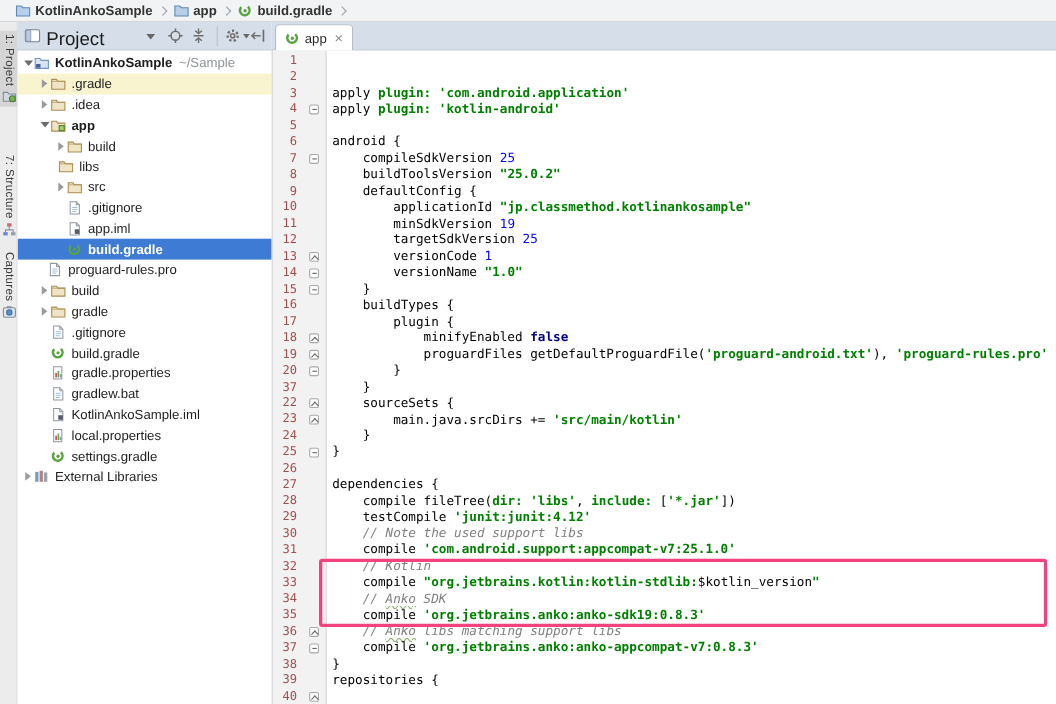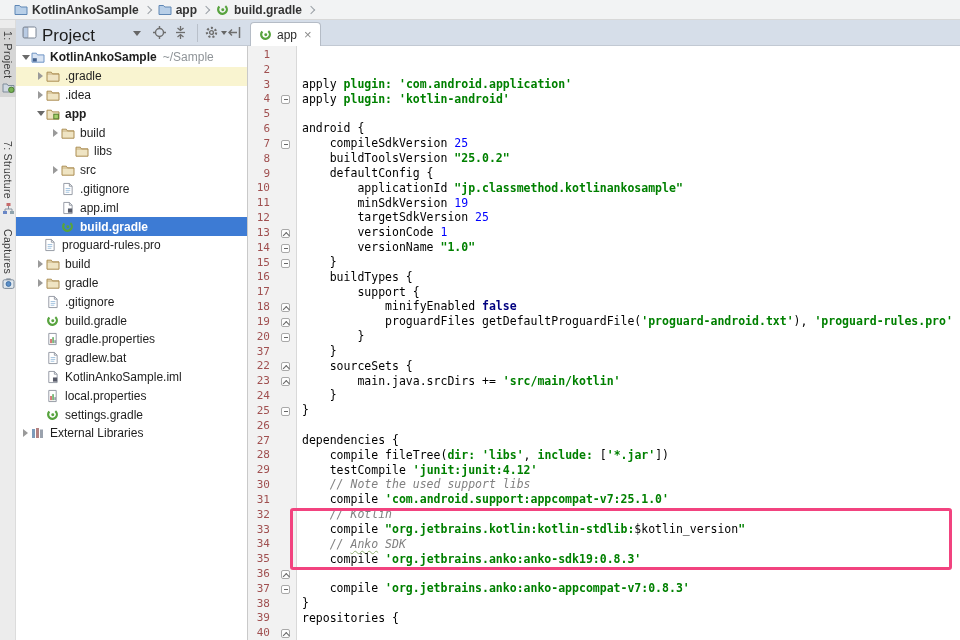--- a/index.html
+++ b/index.html
@@ -261,21 +261,21 @@
           <span class="ar-r"></span>
         </span>
         <span class="ticon">
           <svg viewBox="0 0 14 14" width="14" height="14">
             <path d="M1 3.2h4.3l1.2 1.7H13v7.3H1z" fill="#efe4c3" stroke="#ab8d52"></path>
             <path d="M1 5h12" stroke="#ab8d52" stroke-width=".6"></path>
           </svg>
         </span>
         <span class="lbl">build</span>
       </div>
-      <div class="row" style="padding-left: 48px;">
+      <div class="row" style="padding-left: 26px;">
         <span class="arr"></span>
         <span class="ticon">
           <svg viewBox="0 0 14 14" width="14" height="14">
             <path d="M1 3.2h4.3l1.2 1.7H13v7.3H1z" fill="#efe4c3" stroke="#ab8d52"></path>
             <path d="M1 5h12" stroke="#ab8d52" stroke-width=".6"></path>
           </svg>
         </span>
         <span class="lbl">libs</span>
       </div>
       <div class="row" style="padding-left: 34px;">
@@ -461,40 +461,40 @@
         <div class="cl"><span class="ln">5</span><span class="code"><span class="tk-p">    compileSdkVersion </span><span class="tk-n">25</span></span></div>
         <div class="cl"><span class="ln">6</span><span class="code"><span class="tk-p">    buildToolsVersion </span><span class="tk-s">"25.0.2"</span></span></div>
         <div class="cl"><span class="ln">7</span><span class="fold o"></span><span class="code"><span class="tk-p">    defaultConfig {</span></span></div>
         <div class="cl"><span class="ln">8</span><span class="code"><span class="tk-p">        applicationId </span><span class="tk-s">"jp.classmethod.kotlinankosample"</span></span></div>
         <div class="cl"><span class="ln">9</span><span class="code"><span class="tk-p">        minSdkVersion </span><span class="tk-n">19</span></span></div>
         <div class="cl"><span class="ln">10</span><span class="code"><span class="tk-p">        targetSdkVersion </span><span class="tk-n">25</span></span></div>
         <div class="cl"><span class="ln">11</span><span class="code"><span class="tk-p">        versionCode </span><span class="tk-n">1</span></span></div>
         <div class="cl"><span class="ln">12</span><span class="code"><span class="tk-p">        versionName </span><span class="tk-s">"1.0"</span></span></div>
         <div class="cl"><span class="ln">13</span><span class="fold c"></span><span class="code"><span class="tk-p">    }</span></span></div>
         <div class="cl"><span class="ln">14</span><span class="fold o"></span><span class="code"><span class="tk-p">    buildTypes {</span></span></div>
-        <div class="cl"><span class="ln">15</span><span class="fold o"></span><span class="code"><span class="tk-p">        support {</span></span></div>
+        <div class="cl"><span class="ln">15</span><span class="fold o"></span><span class="code"><span class="tk-p">        plugin {</span></span></div>
         <div class="cl"><span class="ln">16</span><span class="code"><span class="tk-p">            minifyEnabled </span><span class="tk-k">false</span></span></div>
         <div class="cl"><span class="ln">17</span><span class="code"><span class="tk-p">            proguardFiles getDefaultProguardFile(</span><span class="tk-s">'proguard-android.txt'</span><span class="tk-p">), </span><span class="tk-s">'proguard-rules.pro'</span></span></div>
         <div class="cl"><span class="ln">18</span><span class="fold c"></span><span class="code"><span class="tk-p">        }</span></span></div>
         <div class="cl"><span class="ln">19</span><span class="fold c"></span><span class="code"><span class="tk-p">    }</span></span></div>
         <div class="cl"><span class="ln">20</span><span class="fold o"></span><span class="code"><span class="tk-p">    sourceSets {</span></span></div>
         <div class="cl"><span class="ln">37</span><span class="code"><span class="tk-p">        main.java.srcDirs += </span><span class="tk-s">'src/main/kotlin'</span></span></div>
         <div class="cl"><span class="ln">22</span><span class="fold c"></span><span class="code"><span class="tk-p">    }</span></span></div>
         <div class="cl"><span class="ln">23</span><span class="fold c"></span><span class="code"><span class="tk-p">}</span></span></div>
         <div class="cl"><span class="ln">24</span><span class="code"></span></div>
         <div class="cl"><span class="ln">25</span><span class="fold o"></span><span class="code"><span class="tk-p">dependencies {</span></span></div>
         <div class="cl"><span class="ln">26</span><span class="code"><span class="tk-p">    compile fileTree(</span><span class="tk-s">dir:</span><span class="tk-p"> </span><span class="tk-s">'libs'</span><span class="tk-p">, </span><span class="tk-s">include:</span><span class="tk-p"> [</span><span class="tk-s">'*.jar'</span><span class="tk-p">])</span></span></div>
         <div class="cl"><span class="ln">27</span><span class="code"><span class="tk-p">    testCompile </span><span class="tk-s">'junit:junit:4.12'</span></span></div>
         <div class="cl"><span class="ln">28</span><span class="code"><span class="tk-c">    // Note the used support libs</span></span></div>
         <div class="cl"><span class="ln">29</span><span class="code"><span class="tk-p">    compile </span><span class="tk-s">'com.android.support:appcompat-v7:25.1.0'</span></span></div>
         <div class="cl"><span class="ln">30</span><span class="code"><span class="tk-c">    // Kotlin</span></span></div>
         <div class="cl"><span class="ln">31</span><span class="code"><span class="tk-p">    compile </span><span class="tk-s">"org.jetbrains.kotlin:kotlin-stdlib:</span><span class="tk-v">$kotlin_version</span><span class="tk-s">"</span></span></div>
         <div class="cl"><span class="ln">32</span><span class="code"><span class="tk-c">    // </span><span class="tk-cw">Anko</span><span class="tk-c"> SDK</span></span></div>
         <div class="cl"><span class="ln">33</span><span class="code"><span class="tk-p">    compile </span><span class="tk-s">'org.jetbrains.anko:anko-sdk19:0.8.3'</span></span></div>
-        <div class="cl"><span class="ln">34</span></div>
+        <div class="cl"><span class="ln">34</span><span class="code"><span class="tk-c">    // </span><span class="tk-cw">Anko</span><span class="tk-c"> libs matching support libs</span></span></div>
         <div class="cl"><span class="ln">35</span><span class="code"><span class="tk-p">    compile </span><span class="tk-s">'org.jetbrains.anko:anko-appcompat-v7:0.8.3'</span></span></div>
         <div class="cl"><span class="ln">36</span><span class="fold c"></span><span class="code"><span class="tk-p">}</span></span></div>
         <div class="cl"><span class="ln">37</span><span class="fold o"></span><span class="code"><span class="tk-p">repositories {</span></span></div>
         <div class="cl"><span class="ln">38</span><span class="code"></span></div>
         <div class="cl"><span class="ln">39</span><span class="code"><span class="tk-p">    mavenCentral()</span></span></div>
         <div class="cl"><span class="ln">40</span><span class="fold c"></span><span class="code"><span class="tk-p">}</span></span></div>
       </div>
     <div class="pink-box"></div>
   </div>
 

